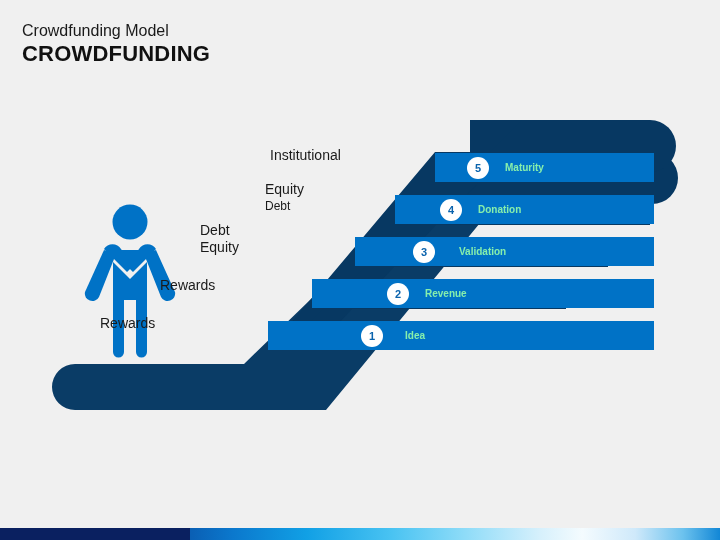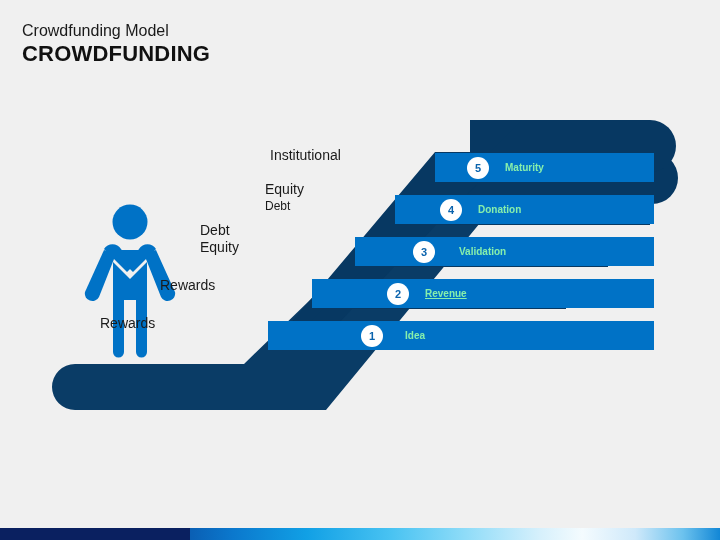--- a/index.html
+++ b/index.html
@@ -181,21 +181,21 @@
     </g>
   </svg>
 
   <div class="step-bar" style="left:268px; top:321px; width:386px;">
     <span class="step-circle" style="left:93px;">1</span>
     <span class="step-label" style="left:137px;">Idea</span>
   </div>
 
   <div class="step-bar" style="left:312px; top:279px; width:342px;">
     <span class="step-circle" style="left:75px;">2</span>
-    <span class="step-label" style="left:113px;text-decoration:underline;">Revenue</span>
+    <span class="step-label" style="left:113px;">Revenue</span>
   </div>
 
   <div class="step-bar" style="left:355px; top:237px; width:299px;">
     <span class="step-circle" style="left:58px;">3</span>
     <span class="step-label" style="left:96px;margin-left:8px;">Validation</span>
   </div>
 
   <div class="step-bar" style="left:395px; top:195px; width:259px;">
     <span class="step-circle" style="left:45px;">4</span>
     <span class="step-label" style="left:83px;">Donation</span>

